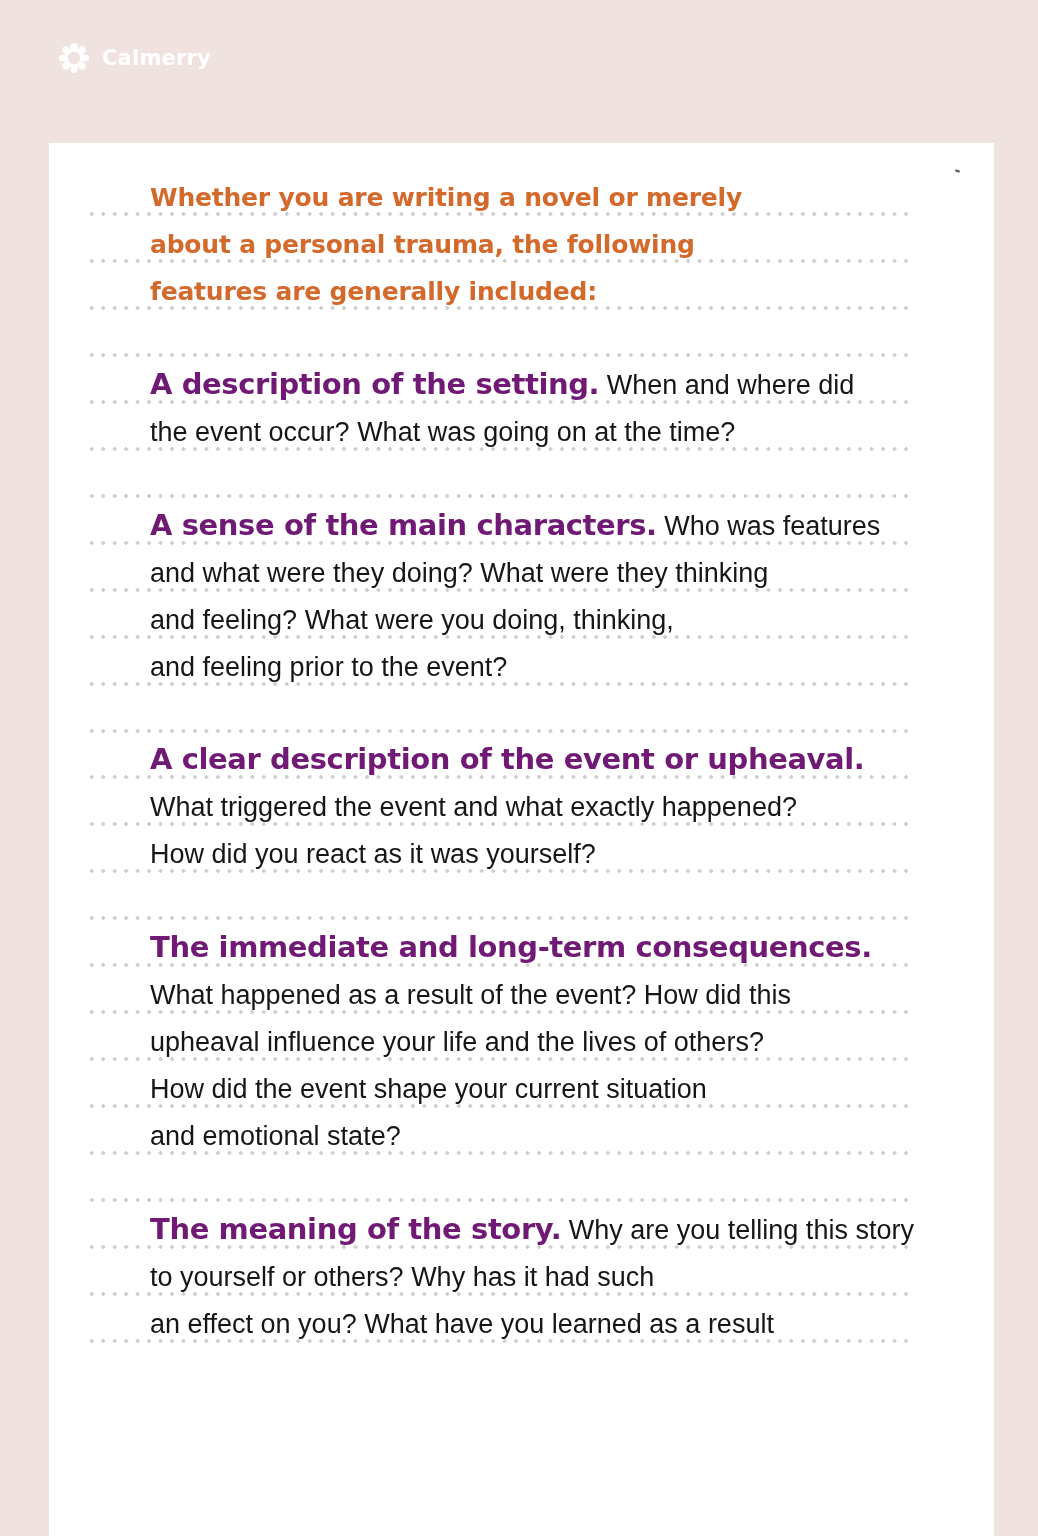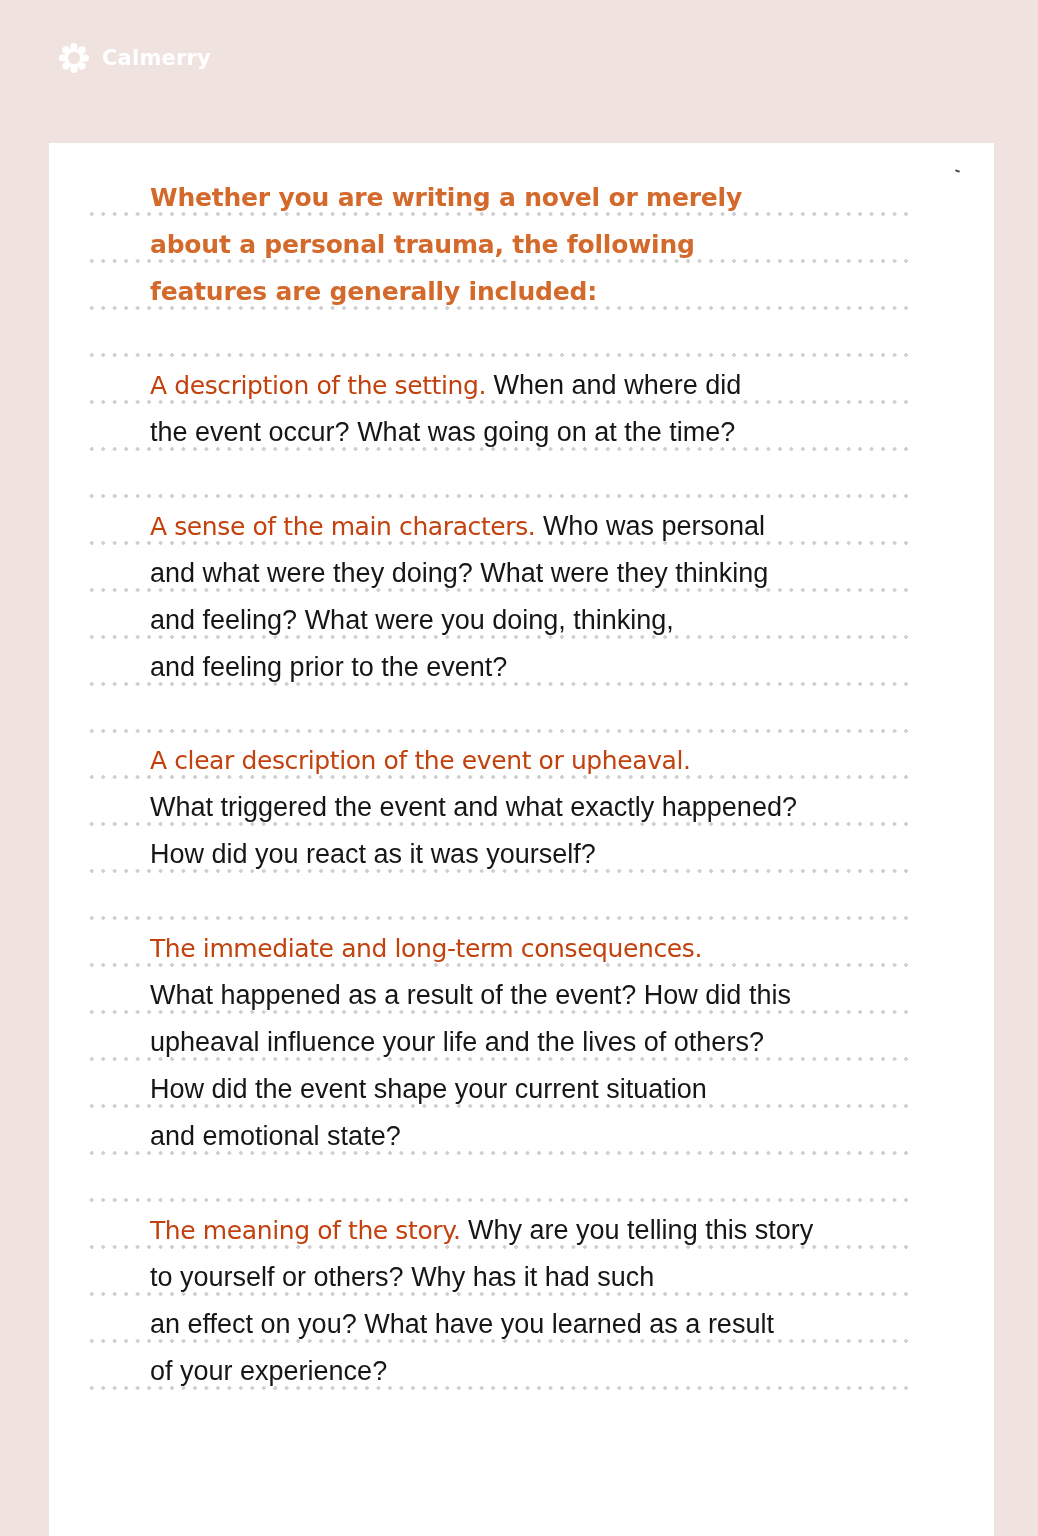--- a/index.html
+++ b/index.html
@@ -23,21 +23,21 @@
       position:absolute; left:0; right:0; bottom:0; height:4px;
       background-image: radial-gradient(circle, #CFCFCF 1.6px, transparent 1.9px);
       background-size:11.47px 4px; background-repeat:repeat-x; background-position:0 0;
     }
     .row .text {
       position:absolute; left:64px; bottom:5px; white-space:nowrap;
       font-size:27px; color:#161616; line-height:1;
       font-family:"Liberation Sans", sans-serif;
     }
     .row .text .bold {
-      font-family:"DejaVu Sans", sans-serif; font-weight:normal; font-size:25px; letter-spacing:-0.4px; color:#c2410c;
+      font-family:"DejaVu Sans", sans-serif; font-weight:bold; font-size:29px; letter-spacing:-0.4px; color:#701a75;
     }
     .row.header .text {
       font-family:"DejaVu Sans", sans-serif; font-weight:bold; color:#D4692C; font-size:25px; letter-spacing:-0.2px; bottom:6px;
     }
   </style>
 </head>
 <body>
 
 <div class="brand">
   <svg viewBox="0 0 32 32">
@@ -84,21 +84,21 @@
     <div class="row" style="top:260.8px">
         <div class="dots"></div>
         <span class="text">the event occur? What was going on at the time?</span>
       </div>
     <div class="row" style="top:307.76px">
         <div class="dots"></div>
       </div>
 
     <div class="row" style="top:354.72px">
         <div class="dots"></div>
-        <span class="text"><span class="bold">A sense of the main characters.</span><span> Who was personal</span></span>
+        <span class="text"><span class="bold">A sense of the main characters.</span><span> Who was features</span></span>
       </div>
     <div class="row" style="top:401.68px">
         <div class="dots"></div>
         <span class="text">and what were they doing? What were they thinking</span>
       </div>
     <div class="row" style="top:448.64px">
         <div class="dots"></div>
         <span class="text">and feeling? What were you doing, thinking,</span>
       </div>
     <div class="row" style="top:495.6px">
@@ -154,19 +154,15 @@
         <span class="text">to yourself or others? Why has it had such</span>
       </div>
     <div class="row" style="top:1059.12px">
         <div class="dots"></div>
         <span class="text"><span class="bold">The meaning of the story.</span><span> Why are you telling this story</span></span>
       </div>
     <div class="row" style="top:1153.04px">
         <div class="dots"></div>
         <span class="text">an effect on you? What have you learned as a result</span>
       </div>
-    <div class="row" style="top:1200px">
-        <div class="dots"></div>
-        <span class="text">of your experience?</span>
-      </div>
 
   </div>
 </div>
 
 </body></html>

